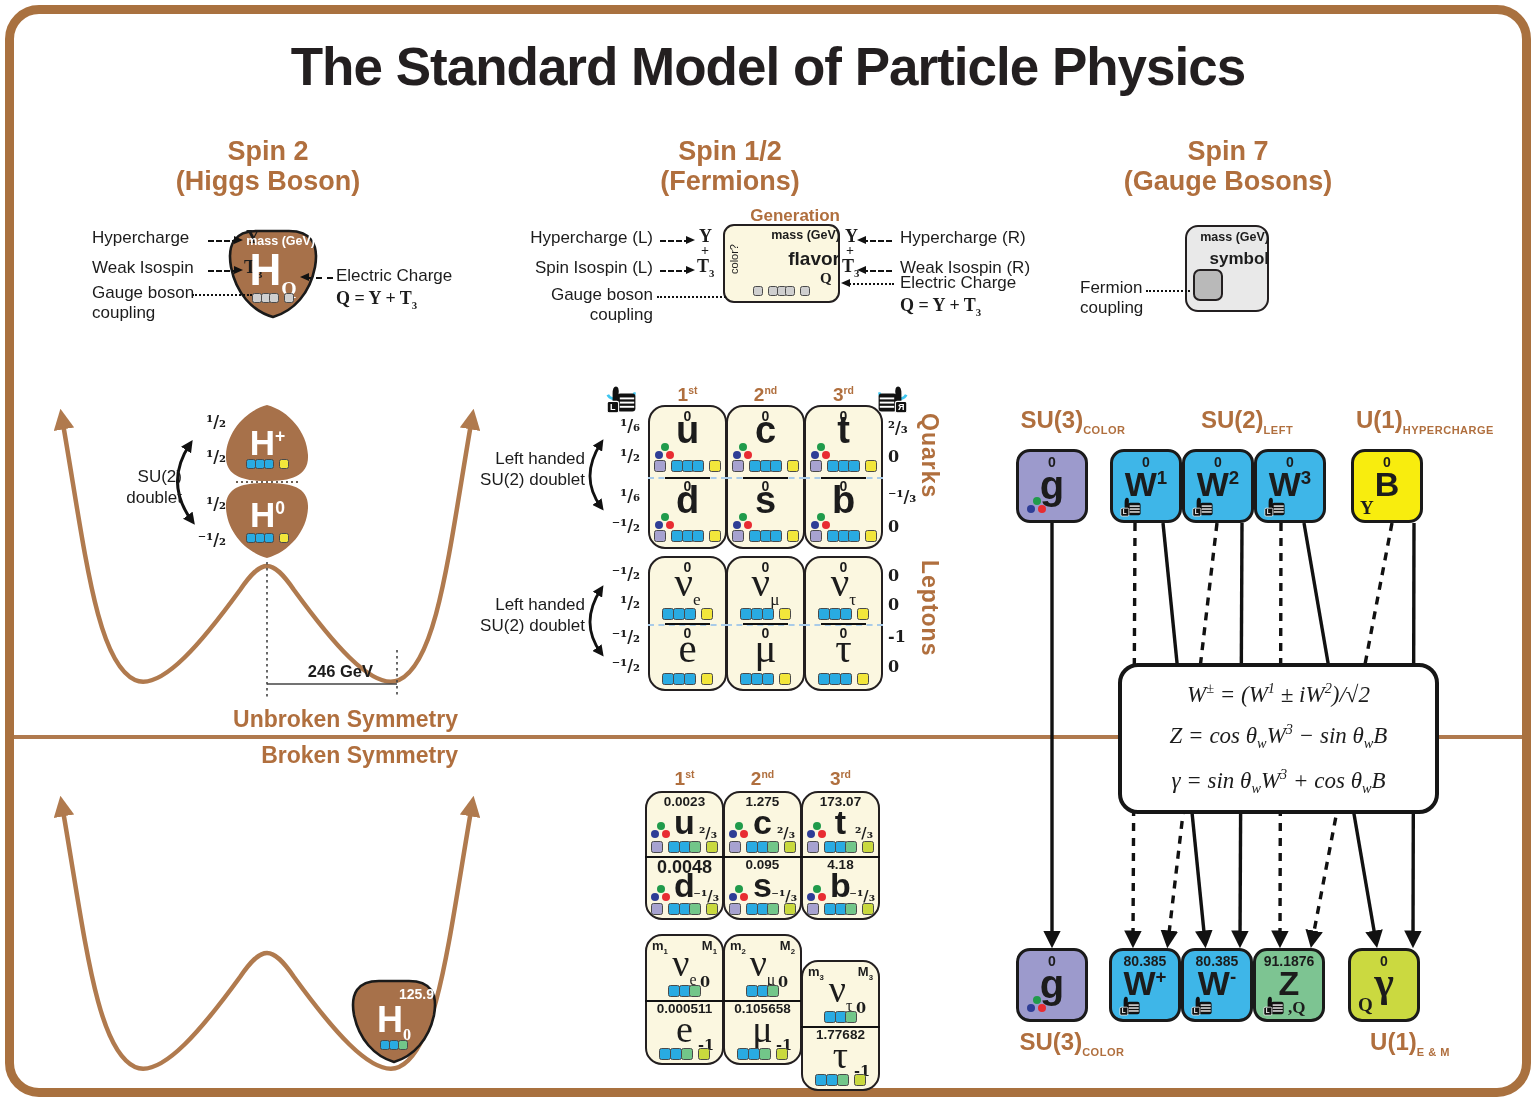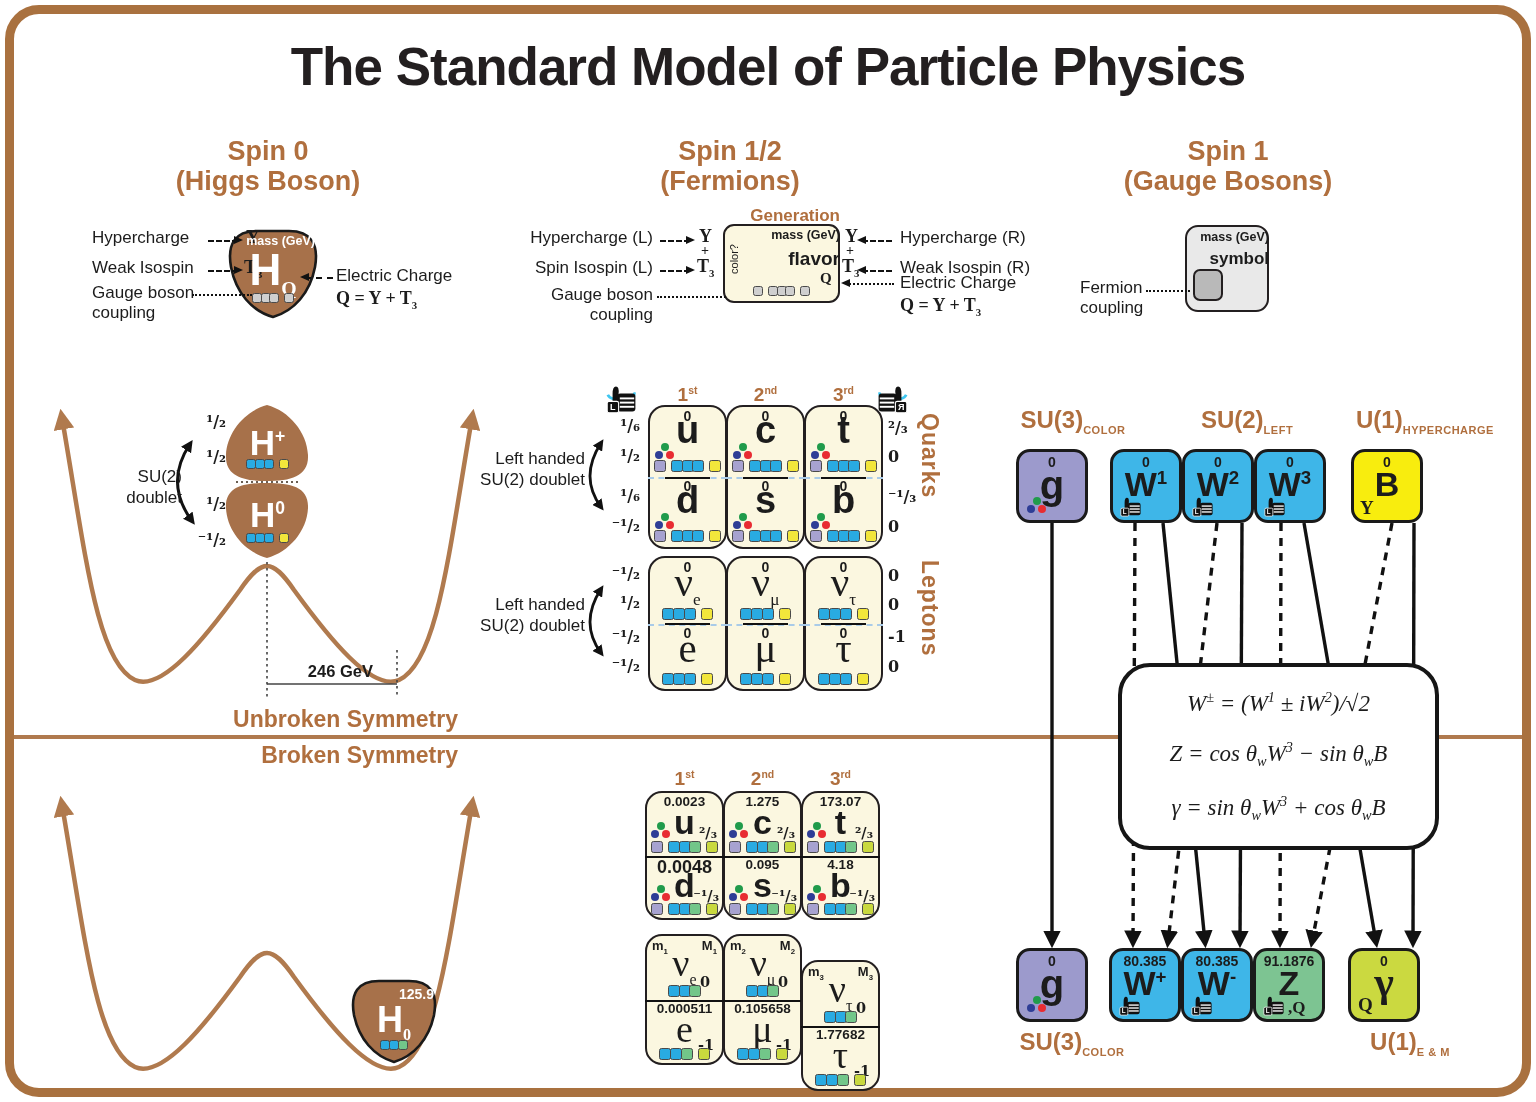--- a/index.html
+++ b/index.html
@@ -57,22 +57,22 @@
   .gbox{position:absolute;width:72px;height:74px;border:3px solid #1a1a1a;border-radius:14px;box-sizing:border-box;}
   .gbox.purple{background:#9c9acc;} .gbox.blue{background:#3eb6e8;} .gbox.yellow{background:#f8ed0e;}
   .gbox.green{background:#7dc492;} .gbox.lime{background:#cbd940;}
   .gmass{position:absolute;left:0;top:2px;width:100%;text-align:center;font-size:14px;font-weight:bold;}
   .gsym{position:absolute;left:0;top:15px;width:100%;text-align:center;font-size:34px;font-weight:bold;line-height:1;}
   .gsym sup{font-size:.55em;}
   .gsym.ser{font-family:"Liberation Serif","DejaVu Serif",serif;font-size:42px;top:10px;}
   .gcorner{position:absolute;font-family:"Liberation Serif","DejaVu Serif",serif;font-weight:bold;font-size:19px;}
   .glabel{position:absolute;text-align:center;font-size:24px;font-weight:bold;color:#b06f3e;}
   .glabel sub{font-size:.46em;letter-spacing:.5px;}
-  .formula-box{position:absolute;left:1118px;top:663px;width:321px;height:187px;background:#fff;
-     border:4px solid #161616;border-radius:32px;box-sizing:border-box;
+  .formula-box{position:absolute;left:1118px;top:663px;width:321px;height:151px;background:#fff;
+     border:4px solid #161616;border-radius:20px;box-sizing:border-box;
      display:flex;flex-direction:column;justify-content:space-evenly;align-items:center;
      font-family:"Liberation Serif","DejaVu Serif",serif;font-style:italic;font-size:23px;}
   .formula-box sup{font-size:.62em;} .formula-box sub{font-size:.62em;}
   .legend-box{position:absolute;background:#fbf7e0;border:2.6px solid #231f20;border-radius:11px;box-sizing:border-box;}
   .graybox{position:absolute;background:#e9e9e9;border:2.6px solid #231f20;border-radius:13px;box-sizing:border-box;}
   .innersq{position:absolute;background:#b9b9b9;border:2.6px solid #231f20;border-radius:7px;box-sizing:border-box;}
   .wtxt{color:#fff;}
   .blob-sym{position:absolute;text-align:center;color:#fff;font-weight:bold;line-height:1;}
   .blob-sym sup{font-size:.5em;} .blob-sym sub{font-size:.45em;font-family:"Liberation Serif",serif;}
 </style>
@@ -130,29 +130,29 @@
       <line x1="1281" y1="523" x2="1280" y2="942" stroke-dasharray="8 7" marker-end="url(#ab)"></line>
       <line x1="1304" y1="523" x2="1376" y2="942" marker-end="url(#ab)"></line>
       <line x1="1392" y1="523" x2="1312" y2="942" stroke-dasharray="8 7" marker-end="url(#ab)"></line>
       <line x1="1414" y1="523" x2="1413" y2="942" marker-end="url(#ab)"></line>
     </g>
   </svg>
 
   <h1>The Standard Model of Particle Physics</h1>
 
   <div class="sec-head" style="left:108px;top:136px;width:320px;">
-    <div>Spin  0</div>
+    <div>Spin  2</div>
     <div>(Higgs Boson)</div>
   </div>
   <div class="sec-head" style="left:570px;top:136px;width:320px;">
     <div>Spin  1/2</div>
     <div>(Fermions)</div>
   </div>
   <div class="sec-head" style="left:1068px;top:136px;width:320px;">
-    <div>Spin  1</div>
+    <div>Spin  7</div>
     <div>(Gauge Bosons)</div>
   </div>
 
   <div class="lab" style="left:92px;top:228px;">Hypercharge</div>
   <div class="lead r" style="left:208px;top:240px;width:30px;"></div>
   <div class="lab serif b" style="left:246px;top:226px;font-size:19px;">Y</div>
 
   <div class="lab" style="left:92px;top:258px;">Weak Isospin</div>
   <div class="lead r" style="left:208px;top:270px;width:30px;"></div>
   <div class="lab serif b" style="left:244px;top:256px;font-size:19px;">

